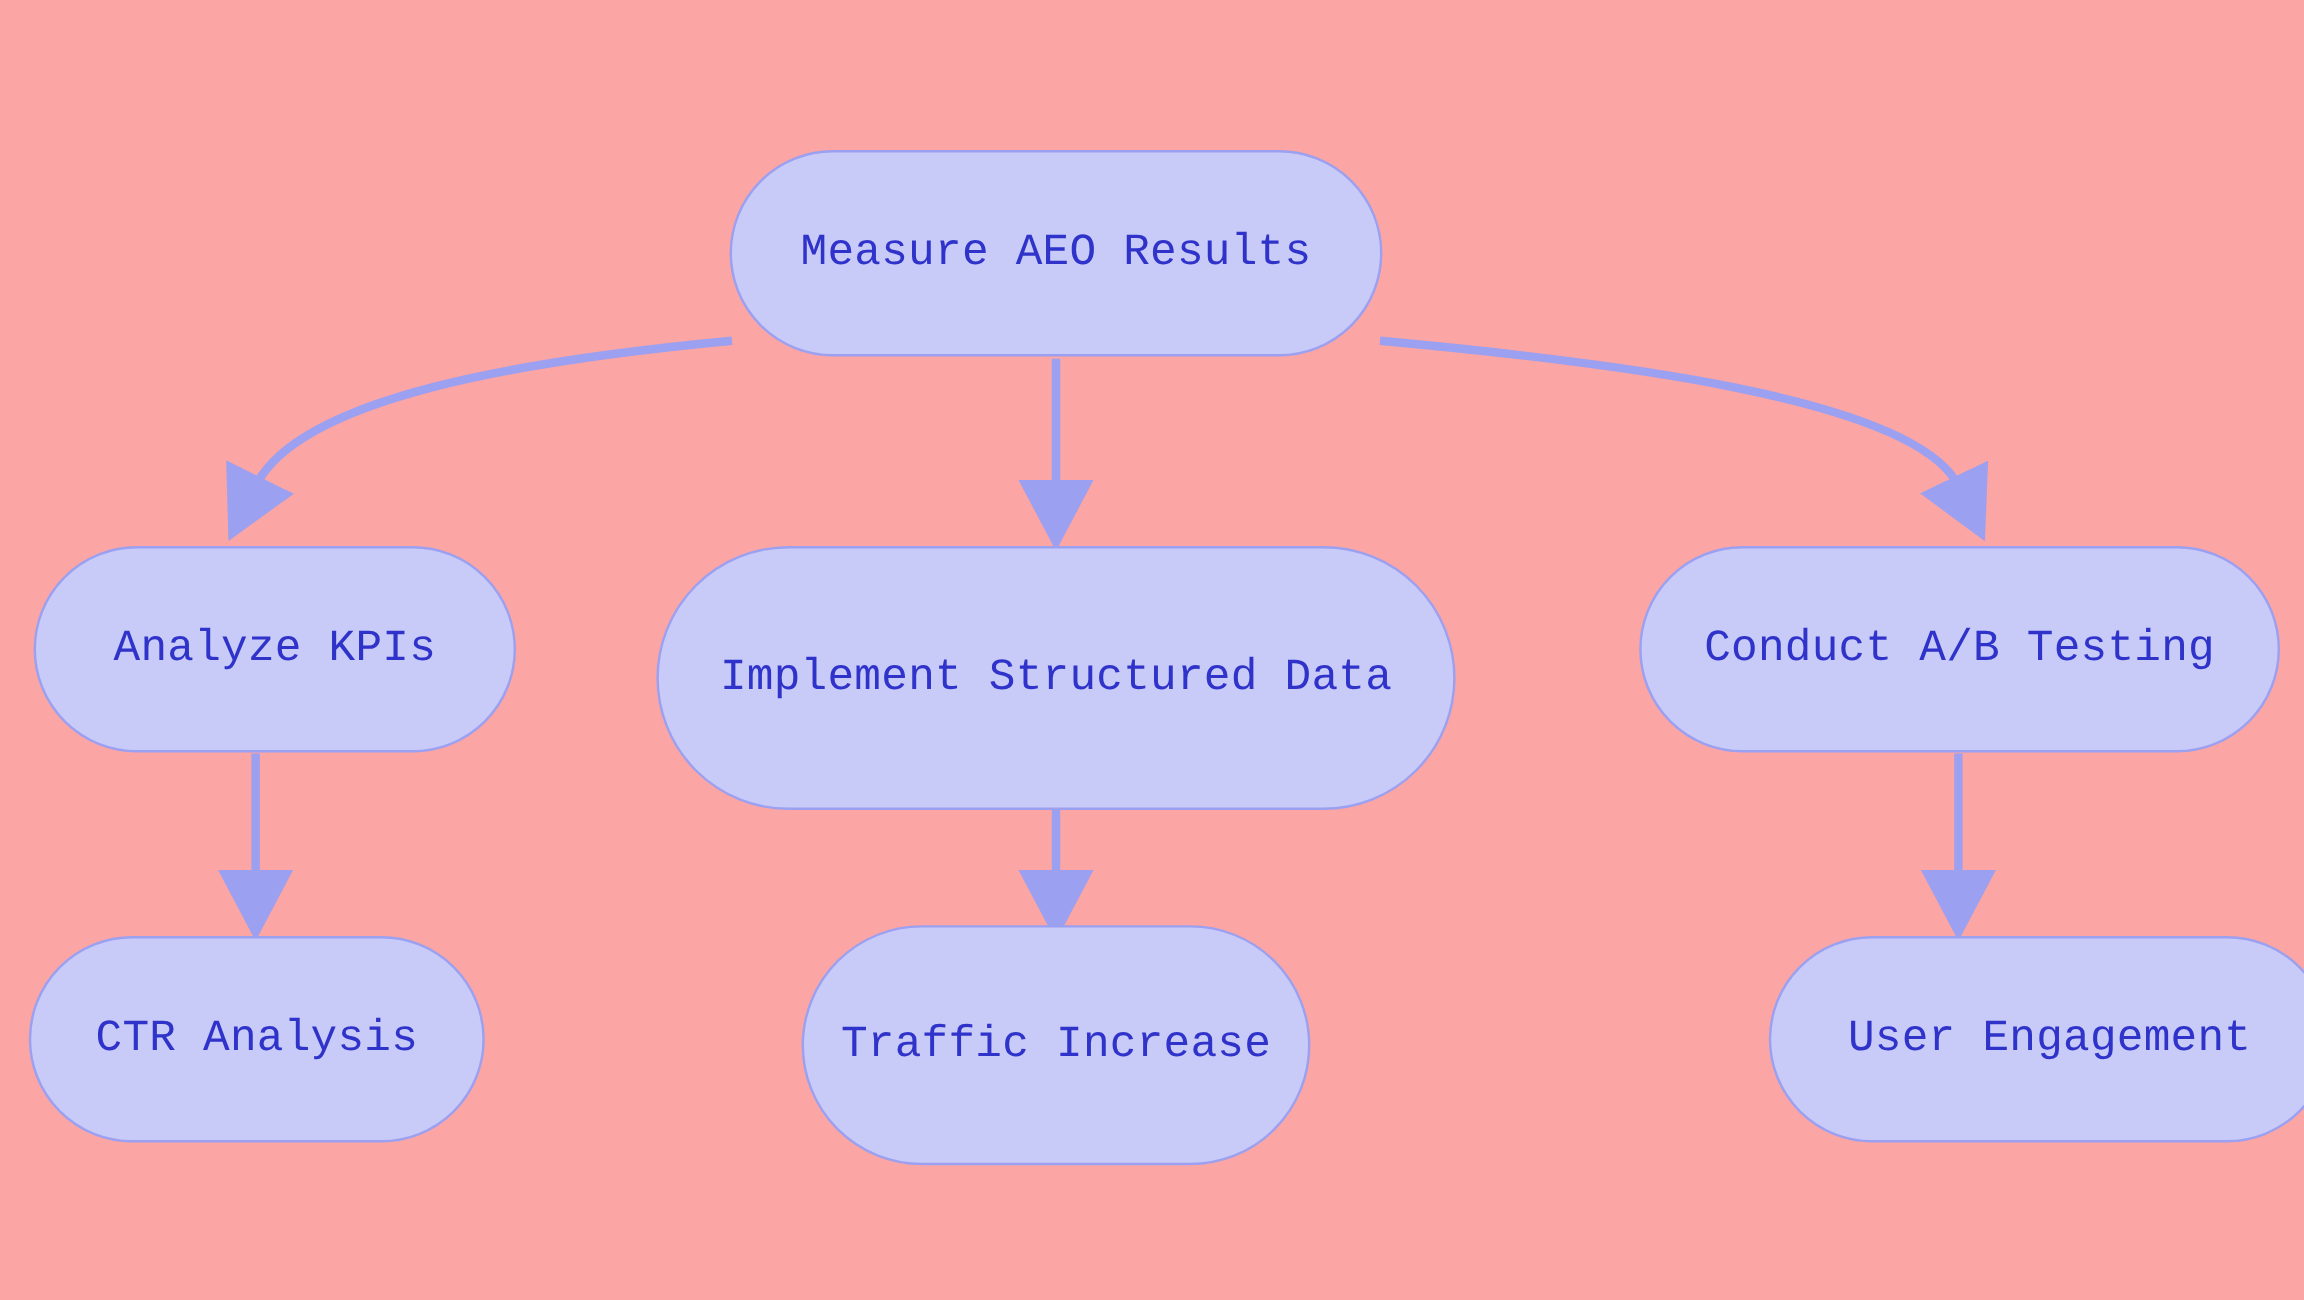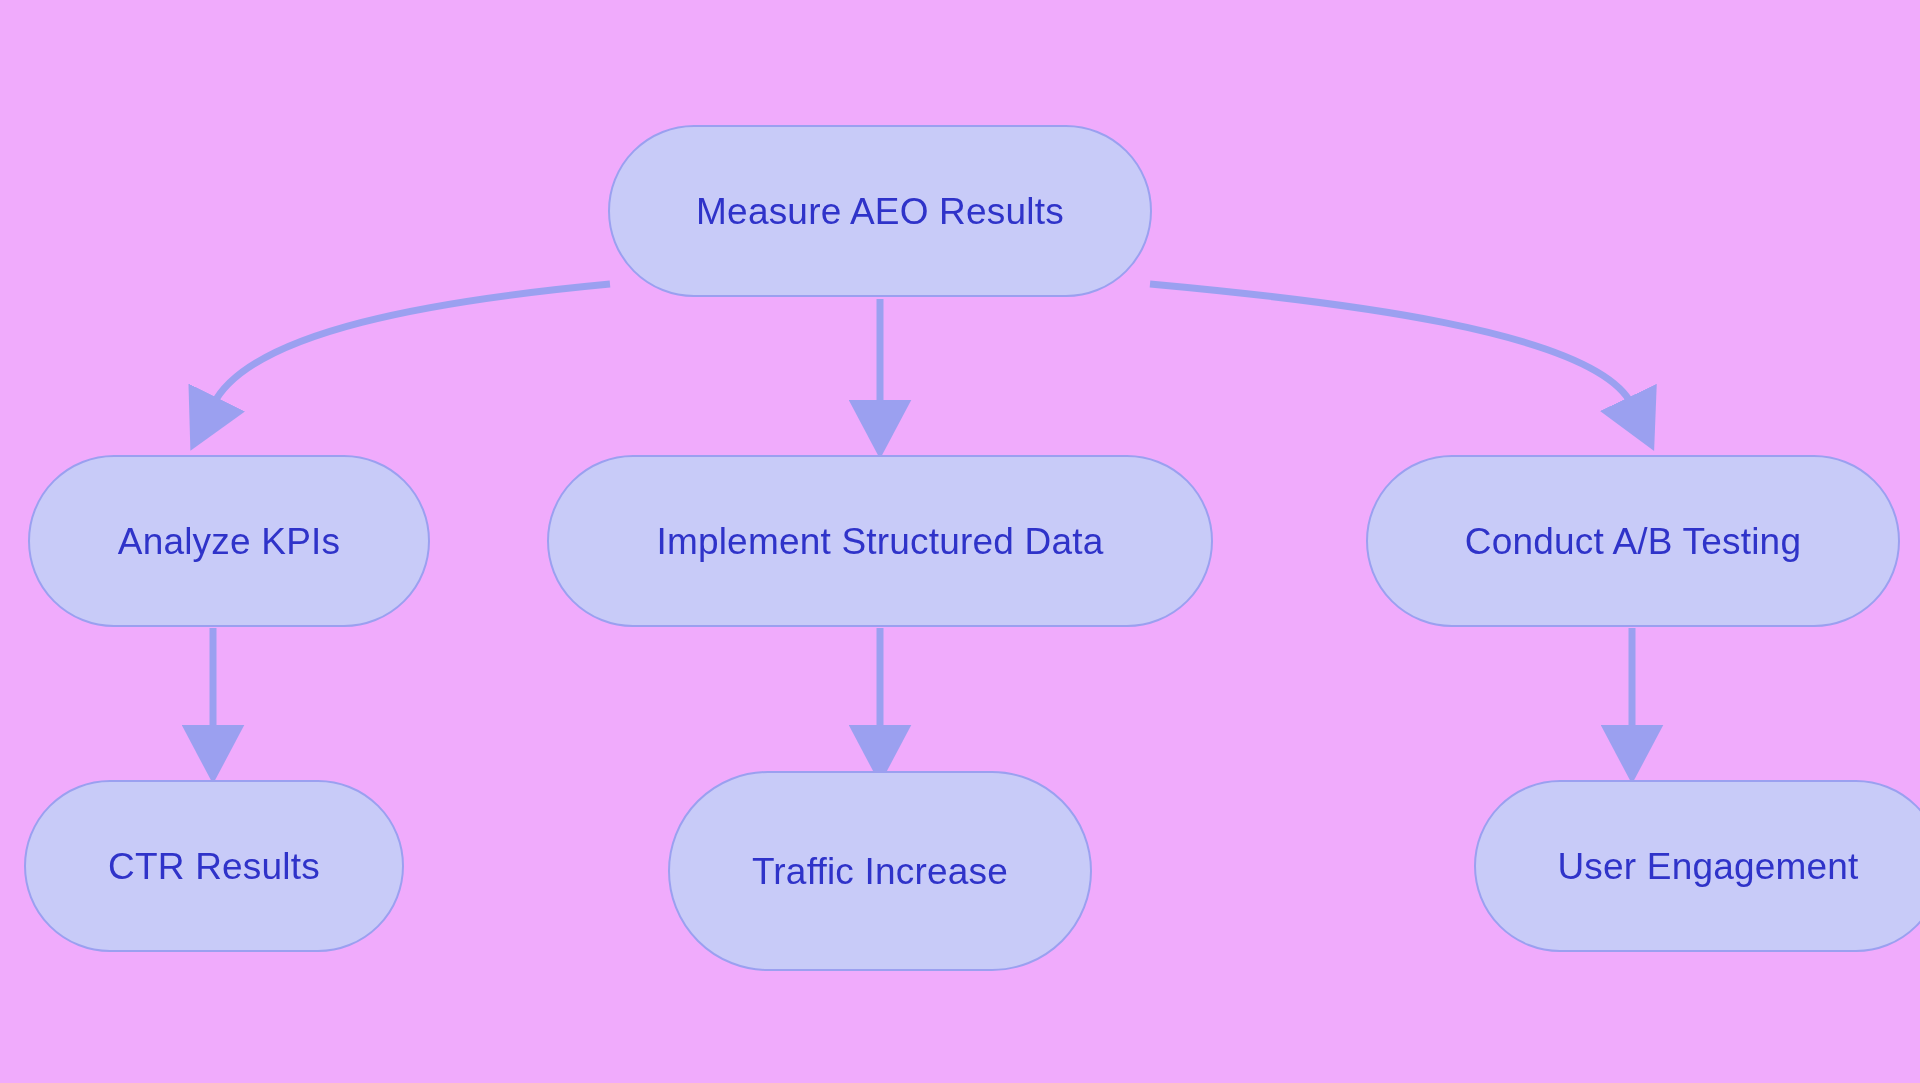--- a/index.html
+++ b/index.html
@@ -8,22 +8,23 @@
     padding: 0;
     background: #ffffff;
   }
   body {
     font-family: "Liberation Sans", sans-serif;
   }
   #canvas {
     position: relative;
     width: 1920px;
     height: 1083px;
-    background: #f0abfc;
+    background: #fca5a5;
     overflow: hidden;
+    font-family: Liberation Mono, monospace;
   }
   #edges {
     position: absolute;
     left: 0;
     top: 0;
     width: 1920px;
     height: 1083px;
     pointer-events: none;
   }
   .node {
@@ -43,21 +44,21 @@
   .node .label {
     font-size: 37px;
     font-weight: 400;
     line-height: 1;
     color: #2f33c9;
   }
 
   
   #node-root      { left: 608px;  top: 125px; width: 544px; height: 172px; }
   #node-kpi       { left: 28px;   top: 455px; width: 402px; height: 172px; text-align: center; }
-  #node-struct    { left: 547px;  top: 455px; width: 666px; height: 172px; }
+  #node-struct    { left: 547px;  top: 455px; width: 666px; height: 220px; }
   #node-ab        { left: 1366px; top: 455px; width: 534px; height: 172px; text-align: center; }
   #node-ctr       { left: 24px;   top: 780px; width: 380px; height: 172px; }
   #node-traffic   { left: 668px;  top: 771px; width: 424px; height: 200px; }
   #node-user      { left: 1474px; top: 780px; width: 468px; height: 172px; }
 </style>
 </head>
 <body>
 
 <div id="canvas">
 
@@ -91,21 +92,21 @@
 
   <div class="node" id="node-struct">
     <span class="label">Implement Structured Data</span>
   </div>
 
   <div class="node" id="node-ab">
     <span class="label">Conduct A/B Testing</span>
   </div>
 
   <div class="node" id="node-ctr">
-    <span class="label">CTR Results</span>
+    <span class="label">CTR Analysis</span>
   </div>
 
   <div class="node" id="node-traffic">
     <span class="label">Traffic Increase</span>
   </div>
 
   <div class="node" id="node-user">
     <span class="label">User Engagement</span>
   </div>
 

